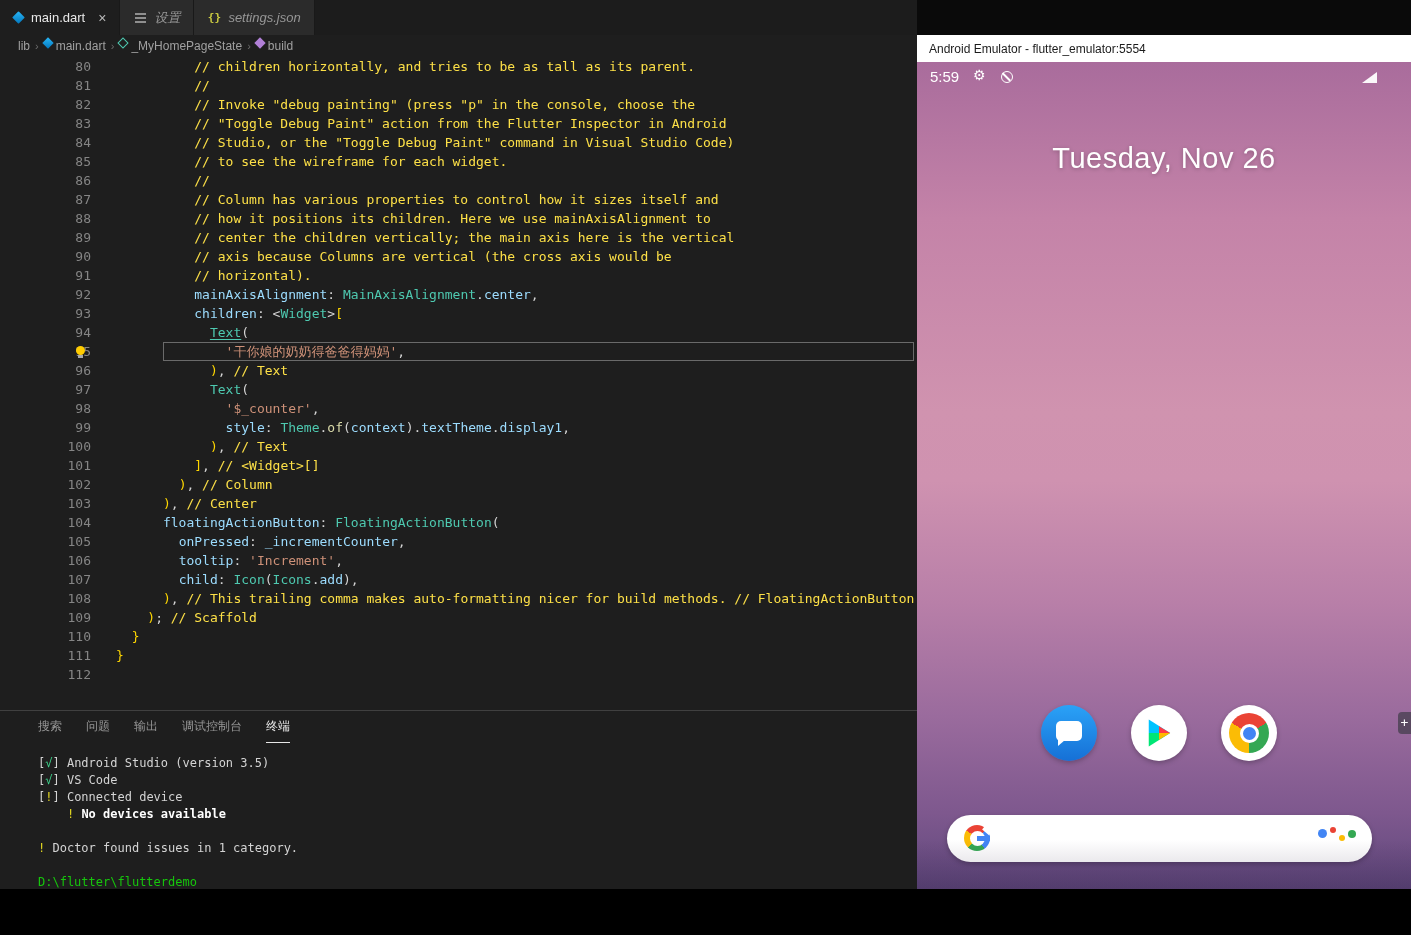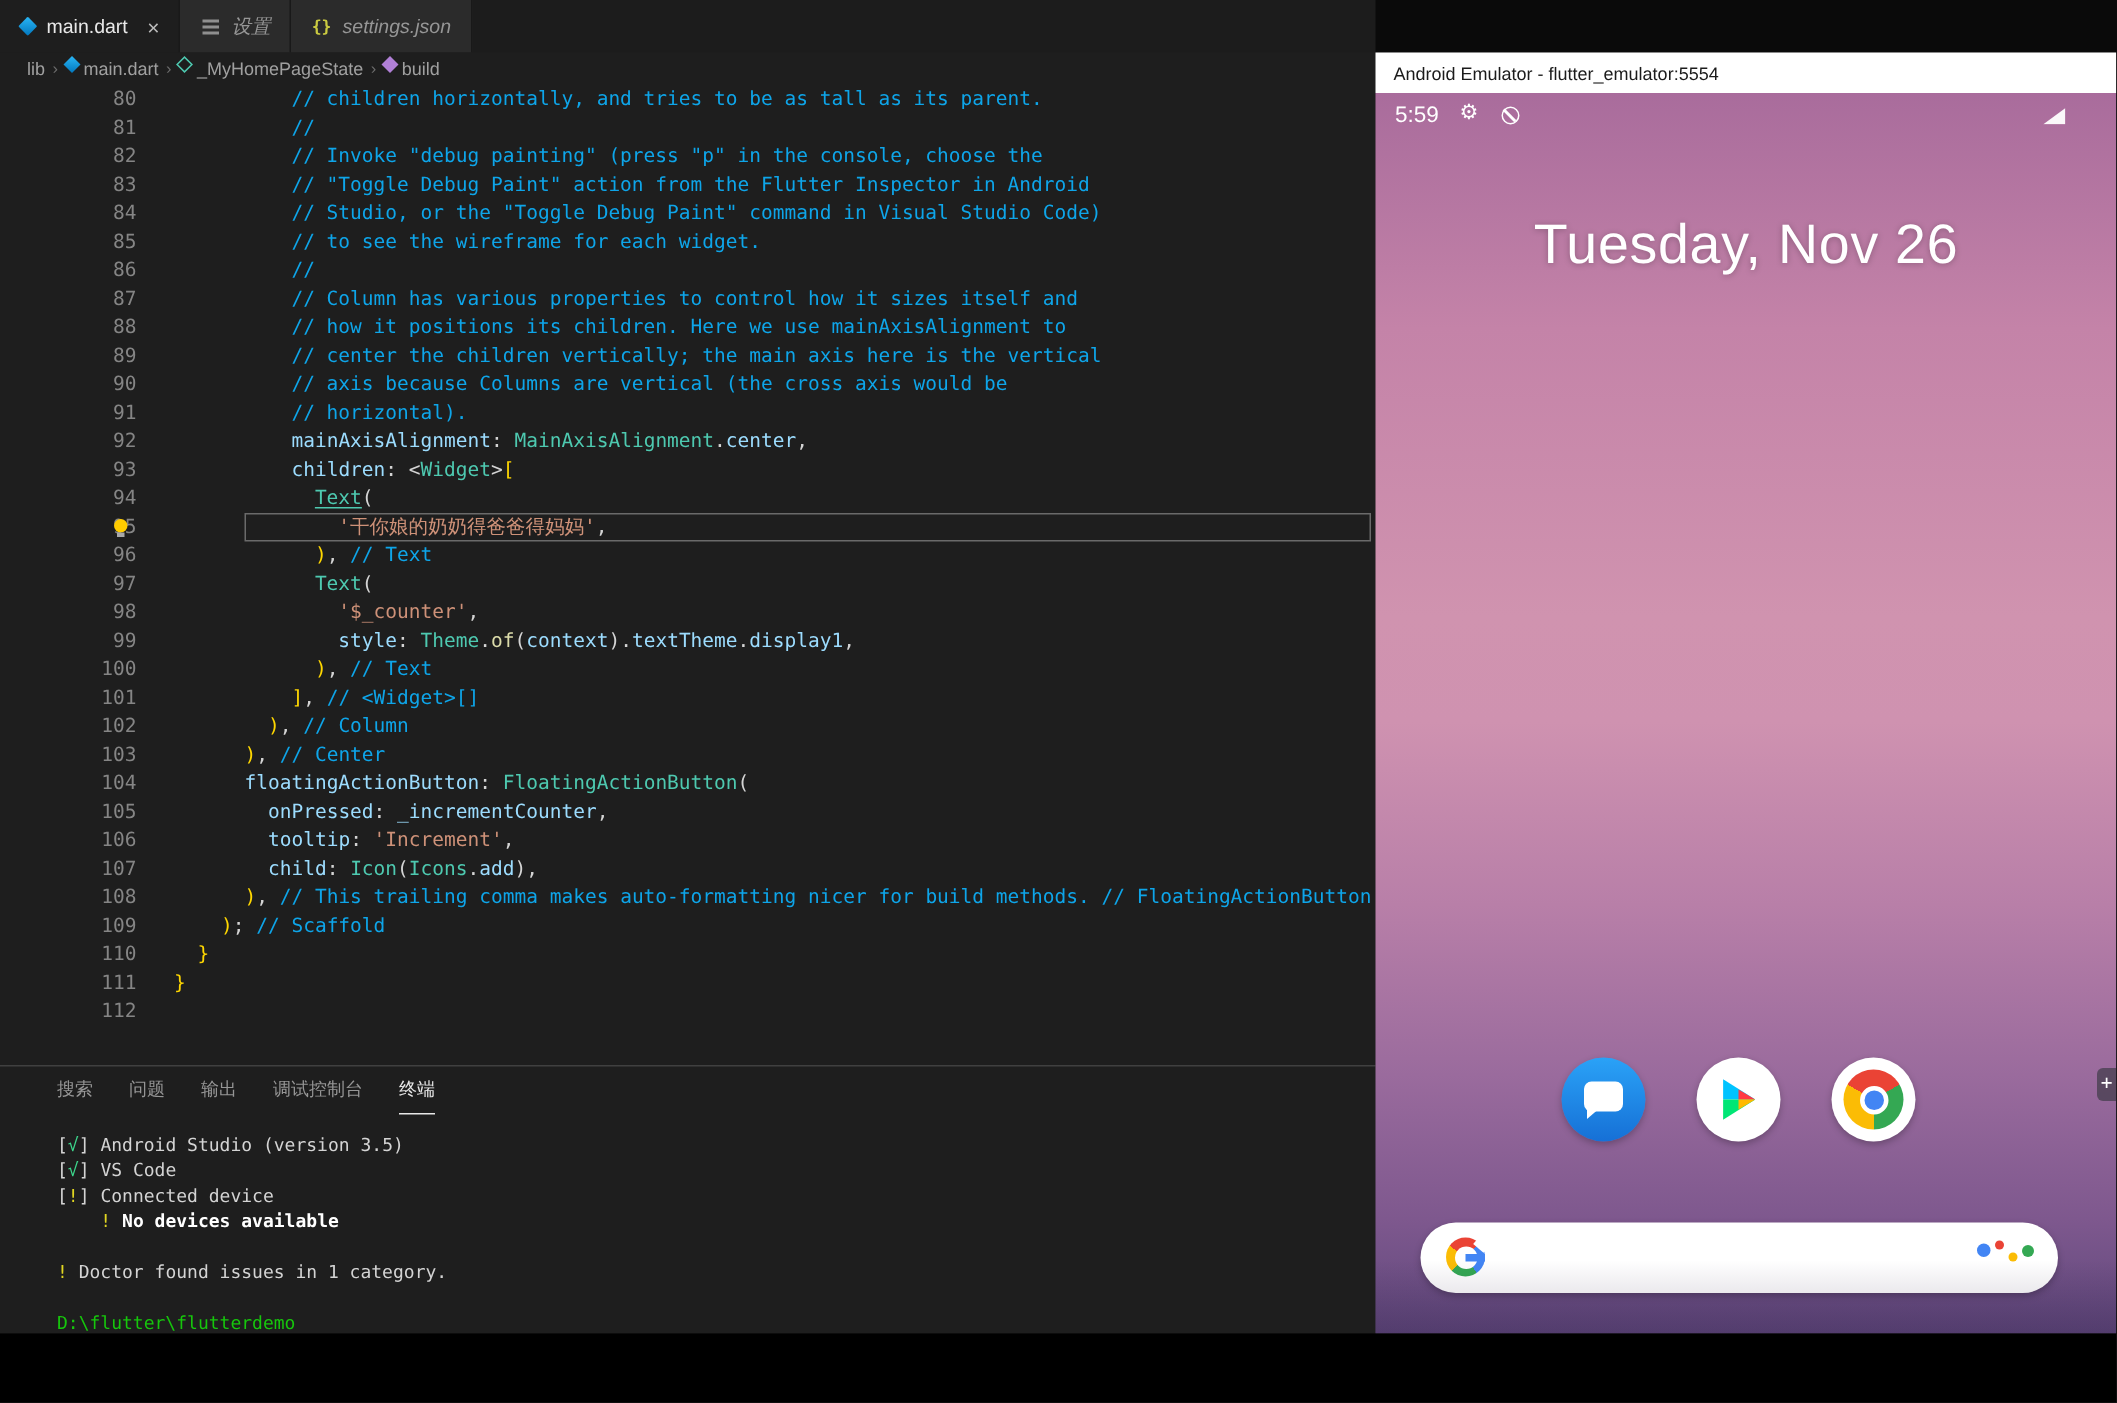--- a/index.html
+++ b/index.html
@@ -31,21 +31,21 @@
   .mini-dart-icon { width:8px; height:8px; background:linear-gradient(135deg,#29b6f6,#0277bd); transform:rotate(45deg); }
   .symbol-class-icon { width:8px; height:8px; border:1.5px solid #4ec9b0; transform:rotate(45deg); }
   .symbol-method-icon { width:8px; height:8px; background:#b180d7; transform:rotate(45deg); }
 
   
   .editor { position:absolute; left:0; top:57px; width:917px; height:653px; background:#1e1e1e;
             font-size:13px; overflow:hidden; }
   .cl { position:relative; height:19px; line-height:19px; white-space:pre; }
   .ln { display:inline-block; width:43px; text-align:right; color:#858585;margin-left:48px; }
   .ct { margin-left:25px; }
-  .c { color:#0ea5e9; } .v { color:#9cdcfe; } .t { color:#4ec9b0; } .s { color:#ce9178; }
+  .c { color:#fde047; } .v { color:#9cdcfe; } .t { color:#4ec9b0; } .s { color:#ce9178; }
   .p { color:#d4d4d4; } .f { color:#dcdcaa; } .y { color:#ffd700; }
   .tu { color:#4ec9b0; text-decoration:underline; text-underline-offset:2px; }
   .hlbox { position:absolute; left:163px; right:3px; top:0; bottom:0; border:1px solid #6a6a6a; pointer-events:none; }
   .bulb { position:absolute; left:76px; top:4px; width:9px; height:9px; border-radius:50%; background:#ffcc00; }
   .bulb::after { content:''; position:absolute; left:2px; top:9px; width:5px; height:3px; background:#a8a8a8; }
 
   
   .panel { position:absolute; left:0; top:710px; width:917px; height:225px; background:#1e1e1e;
            border-top:1px solid #404040;padding-left:16px; }
   .panel-tabs { display:flex; gap:24px; padding:0 22px; height:32px; align-items:center;
@@ -64,21 +64,21 @@
             background:linear-gradient(180deg,#a96c9c 0%, #c483a8 18%, #d093af 40%, #cf92b0 48%,
                         #b87fa8 62%, #9a6b9d 75%, #7e588e 86%, #5e477b 95%, #514070 100%); }
   .statusbar { position:absolute; left:0; top:0; right:0; height:28px; color:#fff; }
   .st-time { position:absolute; left:13px; top:6px; font-family:"Liberation Sans",sans-serif; font-size:15px; }
   .gear-icon { position:absolute; left:56px; top:5px; font-size:14px; font-family:"DejaVu Sans",sans-serif; }
   .noconn-icon { position:absolute; left:84px; top:9px; width:12px; height:12px; border:1.5px solid #fff; border-radius:50%; }
   .noconn-icon::after { content:''; position:absolute; left:-1px; top:4px; width:11px; height:1.5px; background:#fff; transform:rotate(45deg); }
   .signal-icon { position:absolute; right:34px; top:10px; width:15px; height:11px; background:#fff;
                  clip-path:polygon(100% 0, 100% 100%, 0 100%); opacity:.95; }
   .date { position:absolute; top:80px; width:100%; text-align:center; color:#fff;
-          font-family:"Liberation Sans", sans-serif; font-size:37px; letter-spacing:.5px;
+          font-family:"Liberation Sans", sans-serif; font-size:29px; letter-spacing:.5px;
           text-shadow:0 1px 4px rgba(0,0,0,.25); }
 
   .apps-row { position:absolute; top:643px; left:0; width:100%; display:flex; justify-content:center;
               gap:34px; transform:translateX(-5px); }
   .app-icon { width:56px; height:56px; border-radius:50%; position:relative; cursor:pointer;
               box-shadow:0 2px 5px rgba(0,0,0,.25); }
   .msg { background:linear-gradient(180deg,#2aa2f7,#1670d6); }
   .msg-bubble { position:absolute; left:15px; top:16px; width:26px; height:20px; background:#fff; border-radius:5px; }
   .msg-bubble::after { content:''; position:absolute; left:2px; bottom:-5px; width:0; height:0;
                        border-left:7px solid #fff; border-bottom:6px solid transparent; }

